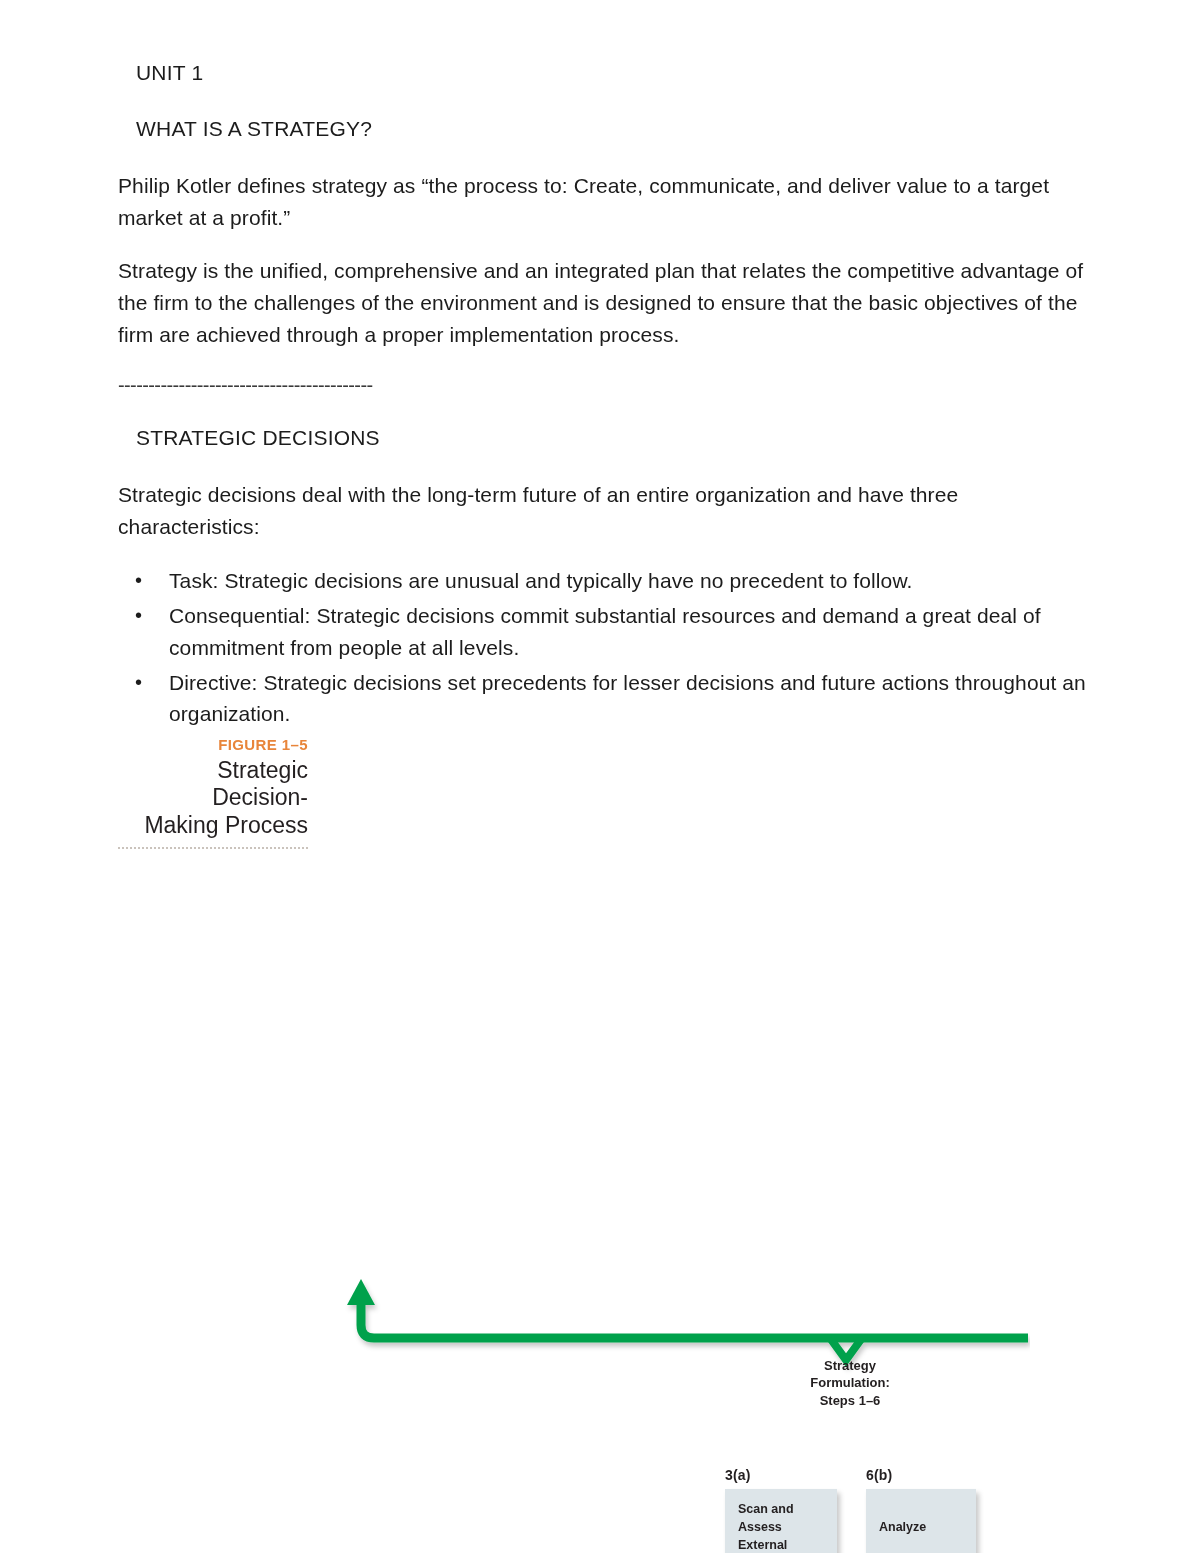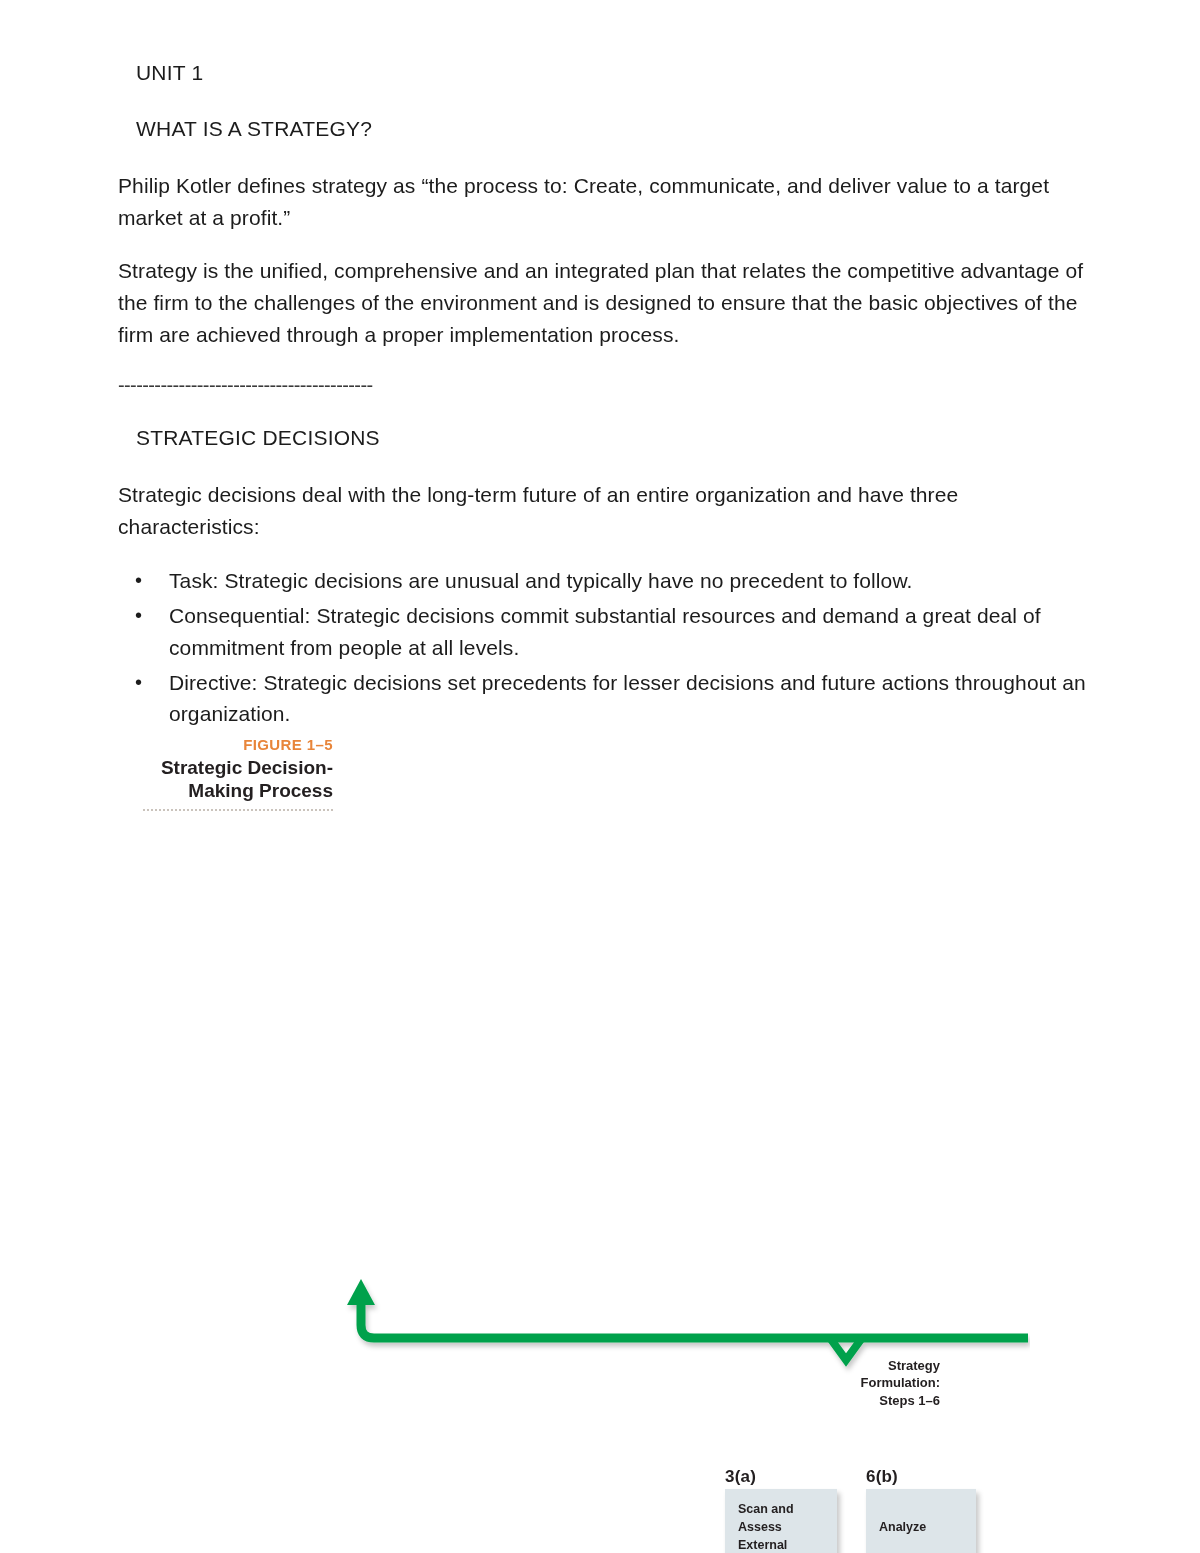--- a/index.html
+++ b/index.html
@@ -79,35 +79,35 @@
   .figure {
     position: absolute;
     left: 0;
     top: 728px;
     width: 1200px;
     height: 700px;
   }
 
   .fig-caption {
     position: absolute;
-    left: 143px;
+    left: 118px;
     top: 8px;
     width: 190px;
     text-align: right;
   }
   .fig-caption .fig-num {
     font-size: 15px;
     font-weight: bold;
     color: #e8853a;
     letter-spacing: 0.4px;
     line-height: 1.25;
   }
   .fig-caption .fig-title {
-    font-size: 19px;
-    font-weight: bold;
+    font-size: 23px;
+    font-weight: normal;
     color: #231f20;
     line-height: 1.2;
     margin-top: 2px;
   }
   .fig-caption .fig-underline {
     margin-top: 7px;
     height: 2px;
     border-top: 2px dotted #b9b0a6;
     opacity: .75;
   }
@@ -123,21 +123,21 @@
   .fbox .btext {
     font-size: 12.5px;
     font-weight: bold;
     line-height: 1.42;
     color: #231f20;
     white-space: pre-line;
   }
 
   .blabel {
     position: absolute;
-    font-size: 17px;
+    font-size: 14px;
     font-weight: bold;
     color: #231f20;
     letter-spacing: 0.2px;
   }
 
   
   .green-path {
     position: absolute;
     left: 330px;
     top: 1275px;
@@ -234,15 +234,15 @@
   </defs>
   <g filter="url(#gshadow)">
 
     <path d="M 698 63 L 44 63 Q 31 63 31 50 L 31 22" fill="none" stroke="#00a14b" stroke-width="9" stroke-linecap="butt"></path>
     <polygon points="31,4 45,30 17,30" fill="#00a14b"></polygon>
 
     <polyline points="500,63 516,85 532,63" fill="none" stroke="#00a14b" stroke-width="8" stroke-linejoin="miter"></polyline>
   </g>
 </svg>
 
-<div class="fb-caption" style="white-space:pre-line;text-align:right;">Strategy
+<div class="fb-caption" style="white-space:pre-line;">Strategy
 Formulation:
 Steps 1–6</div>
 
 </body></html>

